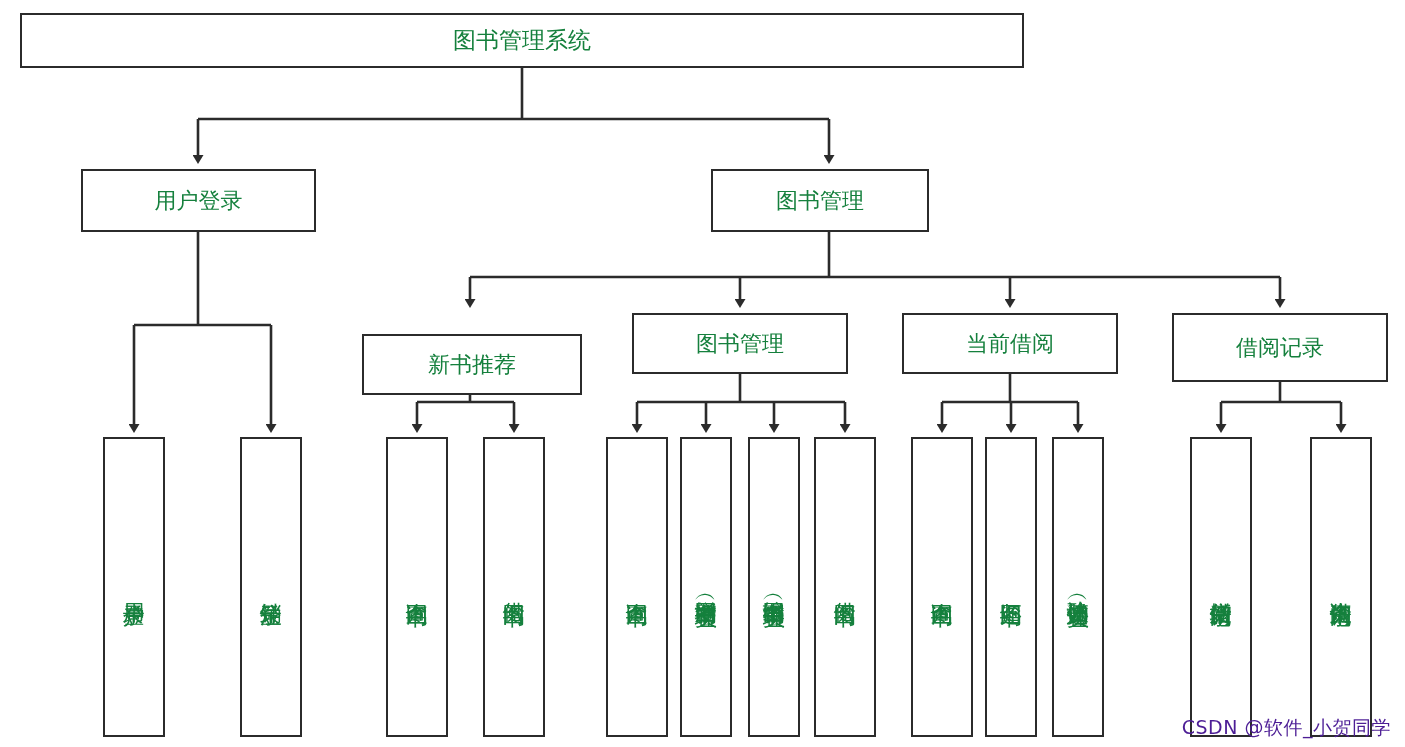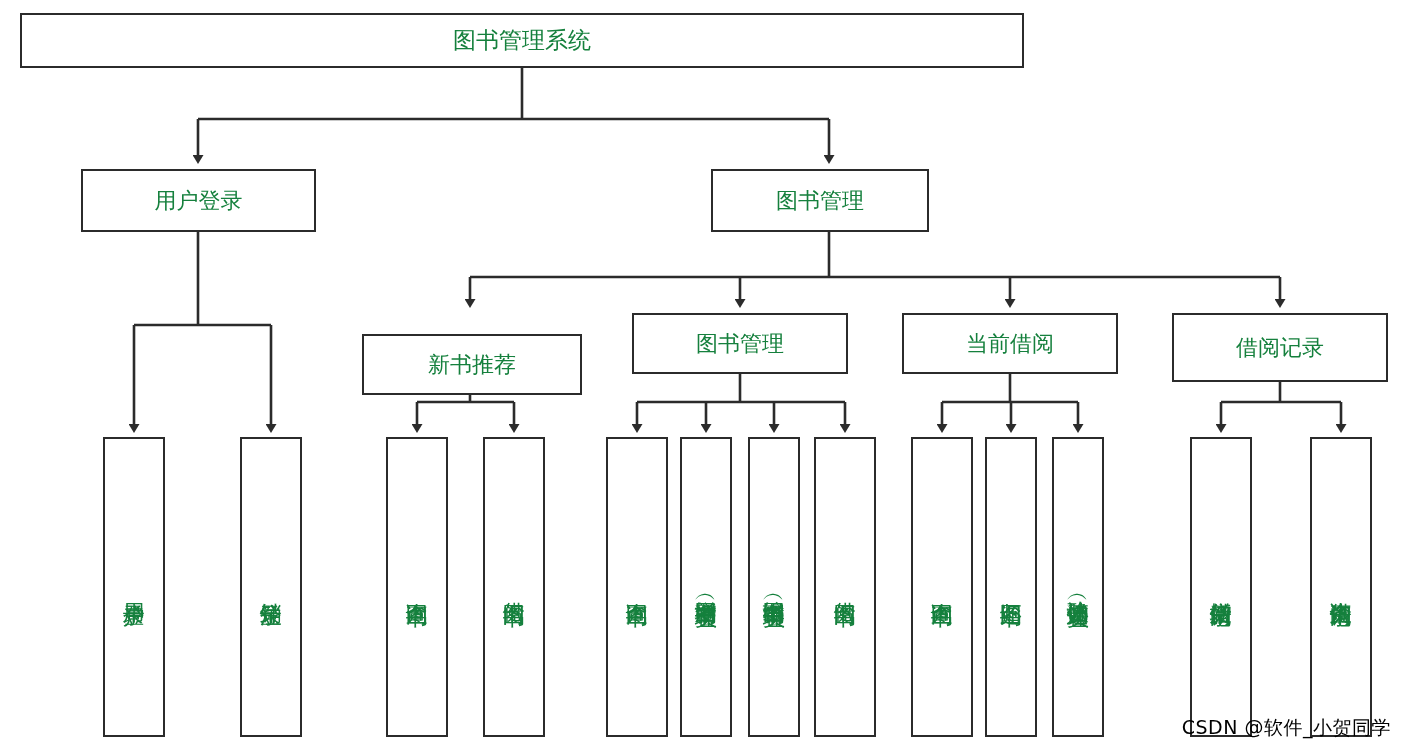--- a/index.html
+++ b/index.html
@@ -38,21 +38,21 @@
     writing-mode:vertical-rl;
     text-orientation:upright;
     white-space:normal;
     text-align:center;
     max-height:100%;
   }
   .watermark{
     position:absolute;
     right:14px;bottom:6px;
     font-size:19px;
-    color:#000000;
+    color:#4c1d95;
     letter-spacing:0.5px;
     white-space:nowrap;
   }
   svg.wires{position:absolute;left:0;top:0;width:1405px;height:747px;pointer-events:none;}
 </style>
 </head>
 <body>
 
 <div id="diagram">
   <svg class="wires" viewBox="0 0 1405 747">

